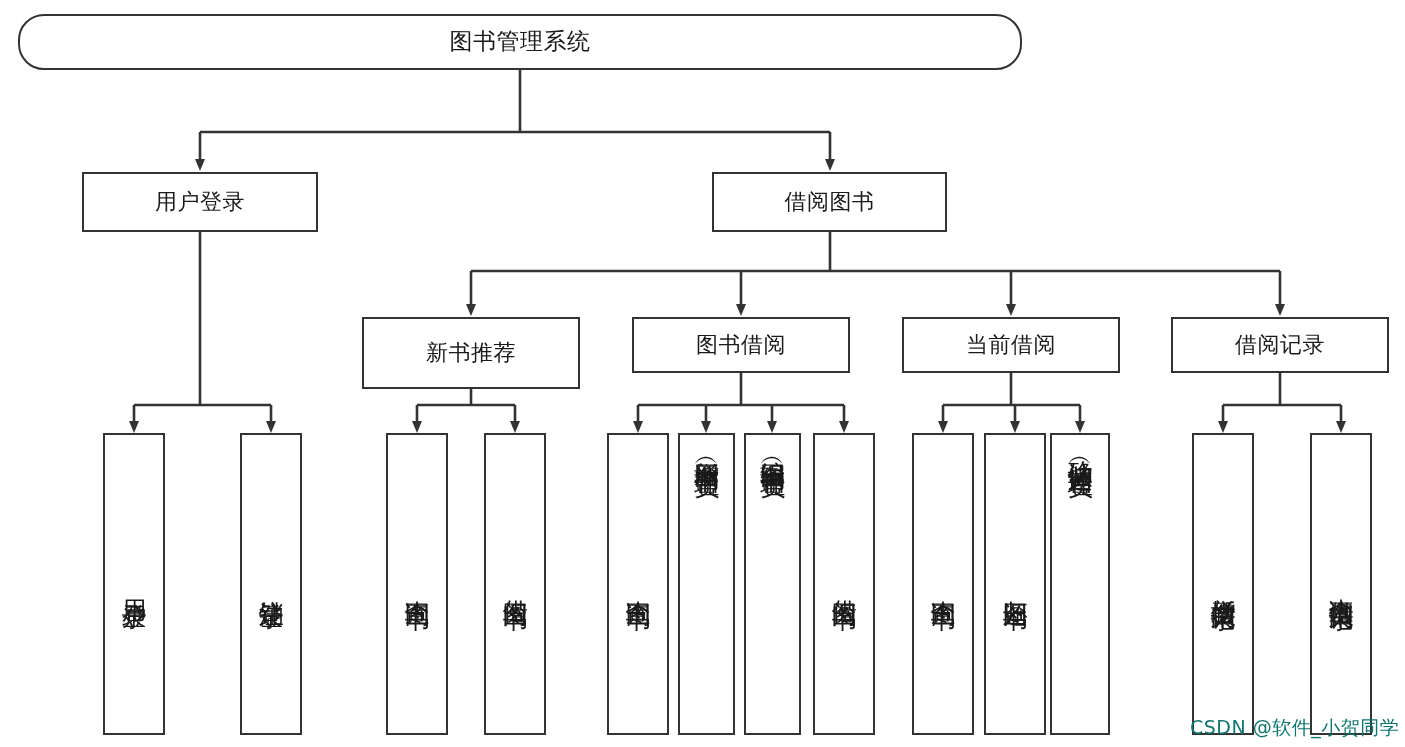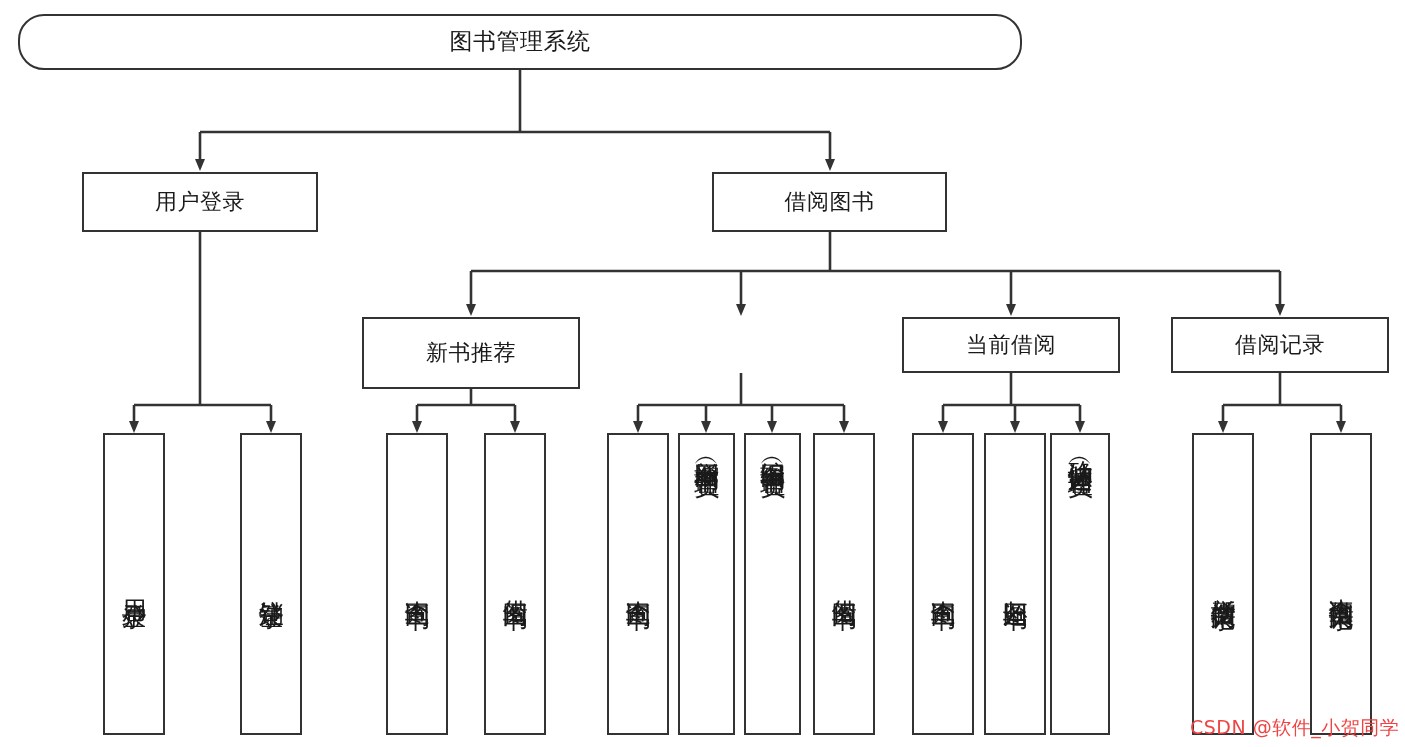--- a/index.html
+++ b/index.html
@@ -61,21 +61,21 @@
     line-height: 1.02;
     letter-spacing: 2px;
     white-space: nowrap;
   }
   .node.vert.centered {
     align-items: center;
     padding-top: 0;
   }
   .watermark {
     position: absolute;
-    color: #ef4444;
+    color: #0f766e;
     font-size: 19px;
     white-space: nowrap;
     letter-spacing: 0.5px;
     font-family: "DejaVu Sans", "Liberation Sans", sans-serif;
   }
 </style>
 </head>
 <body>
 
 <div id="canvas">
@@ -138,20 +138,23 @@
   <div class="node horiz" style="left:82px; top:172px; width:236px; height:60px;">
     <span class="label">用户登录</span>
   </div>
   <div class="node horiz" style="left:712px; top:172px; width:235px; height:60px;">
     <span class="label">借阅图书</span>
   </div>
 
   <div class="node horiz" style="left:362px; top:317px; width:218px; height:72px;">
     <span class="label">新书推荐</span>
   </div>
+  <div class="node horiz" style="left:632px; top:317px; width:218px; height:56px;">
+    <span class="label">图书借阅</span>
+  </div>
   <div class="node horiz" style="left:902px; top:317px; width:218px; height:56px;">
     <span class="label">当前借阅</span>
   </div>
   <div class="node horiz" style="left:1171px; top:317px; width:218px; height:56px;">
     <span class="label">借阅记录</span>
   </div>
 
   <div class="node vert centered" style="left:103px; top:433px; width:62px; height:302px;">
     <span class="label">用户登录</span>
   </div>

